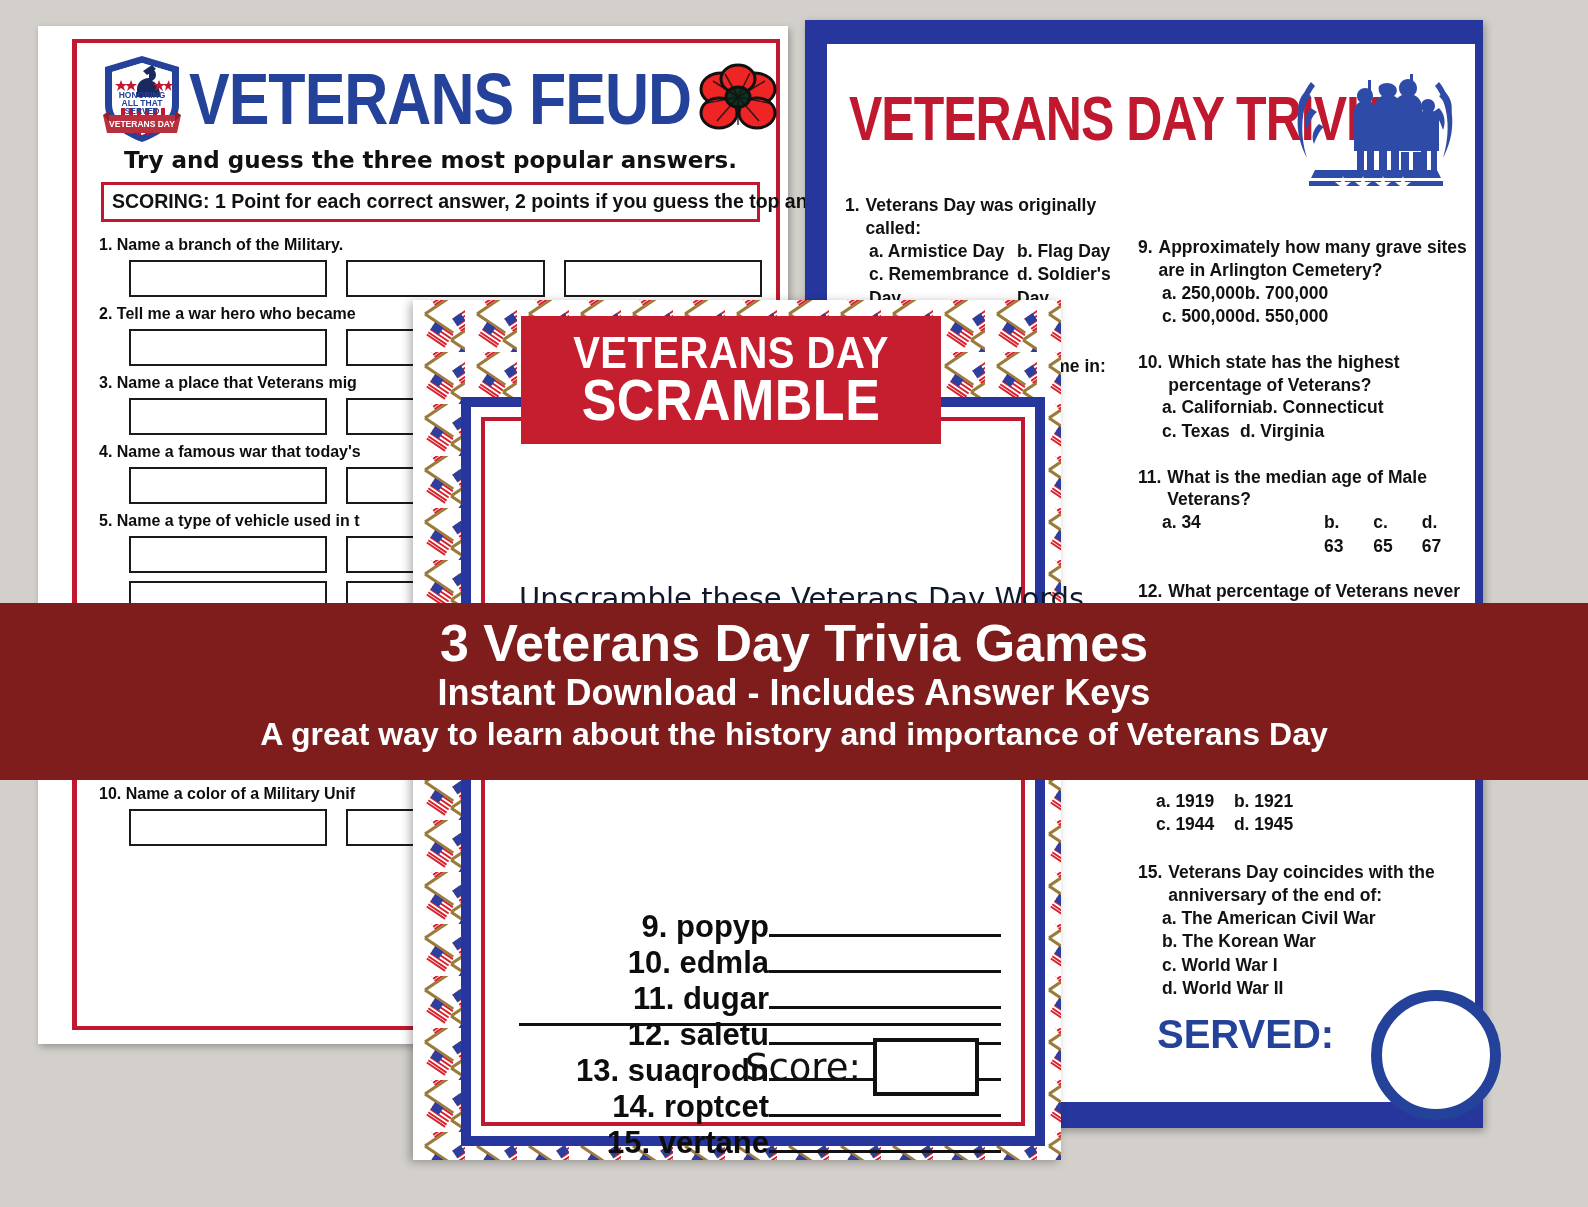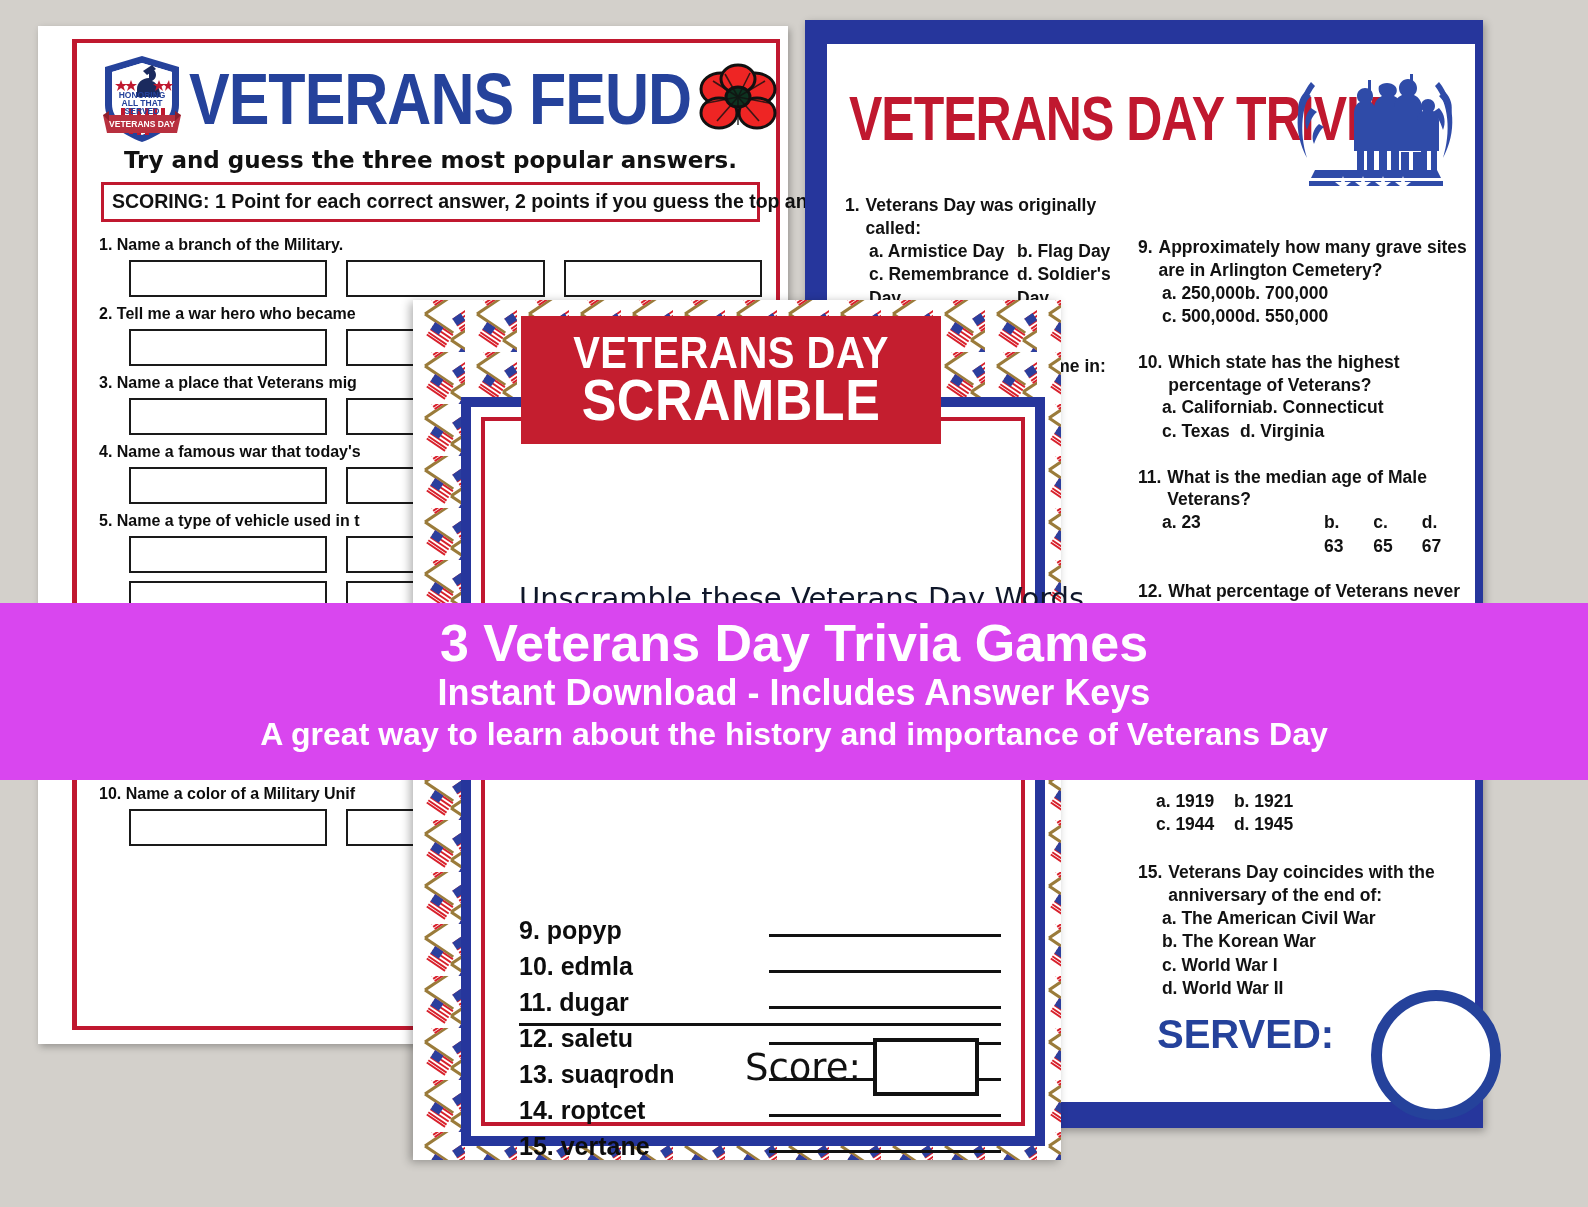--- a/index.html
+++ b/index.html
@@ -99,33 +99,33 @@
     display:flex;flex-direction:column;justify-content:center;
   }
   .scr-banner .l1{font-size:40px;font-weight:bold;letter-spacing:0.5px;line-height:1.02;transform:scaleY(1.1);}
   .scr-banner .l2{font-size:52px;font-weight:bold;letter-spacing:0.5px;line-height:1.02;transform:scaleY(1.1);}
   .scr-head{
     position:absolute;left:34px;top:160px;font-size:29px;color:#0f172a;
     font-family:"DejaVu Sans", sans-serif;white-space:nowrap;
   }
   .scr-list{position:absolute;left:34px;top:200px;right:20px;}
   .scr-item{display:flex;align-items:flex-end;height:36px;}
-  .scr-word{font-size:25px;font-weight:bold;color:#0d0d0d;white-space:nowrap;min-width:250px;}
+  .scr-word{font-size:31px;font-weight:bold;color:#0d0d0d;white-space:nowrap;min-width:250px;text-align:right;}
   .scr-line{flex:1 1 auto;border-bottom:3px solid #111;margin-bottom:8px;}
   .scr-score{
     position:absolute;left:34px;right:20px;bottom:26px;
   }
   .scr-score .topline{border-top:3px solid #111;}
   .scr-score .inner{display:flex;align-items:center;justify-content:flex-end;gap:12px;padding-top:12px;padding-right:22px;}
   .scr-score .lbl{font-size:37px;color:#111;font-family:"DejaVu Sans", sans-serif;}
   .scr-score .bx{width:98px;height:50px;border:4px solid #111;background:#fff;}
 
   
   .promo{
-    position:absolute;left:0;right:0;top:603px;height:177px;background:#d946ef;
+    position:absolute;left:0;right:0;top:603px;height:177px;background:#7f1d1d;
     z-index:20;color:#fff;text-align:center;
   }
   .promo .t1{font-size:52px;font-weight:bold;letter-spacing:0px;margin-top:12px;line-height:1.08;}
   .promo .t2{font-size:36px;font-weight:bold;line-height:1.1;margin-top:2px;}
   .promo .t3{font-size:32px;font-weight:bold;line-height:1.1;margin-top:4px;}
 </style>
 </head>
 <body>
 
 <div class="stage">
@@ -395,21 +395,21 @@
                 </div>
             </div>
           </div>
           <div class="tq">
             <div class="tq-num">
               <span class="n">11.</span>
               <span>What is the median age of Male Veterans?</span>
             </div>
             <div class="tq-opts">
               <div class="row narrow">
-                  <span>a. 23</span>
+                  <span>a. 34</span>
                   <span>b. 63</span>
                   <span>c. 65</span>
                   <span>d. 67</span>
                 </div>
             </div>
           </div>
           <div class="tq">
             <div class="tq-num">
               <span class="n">12.</span>
               <span>What percentage of Veterans never fought and served during Peacetime?</span>

